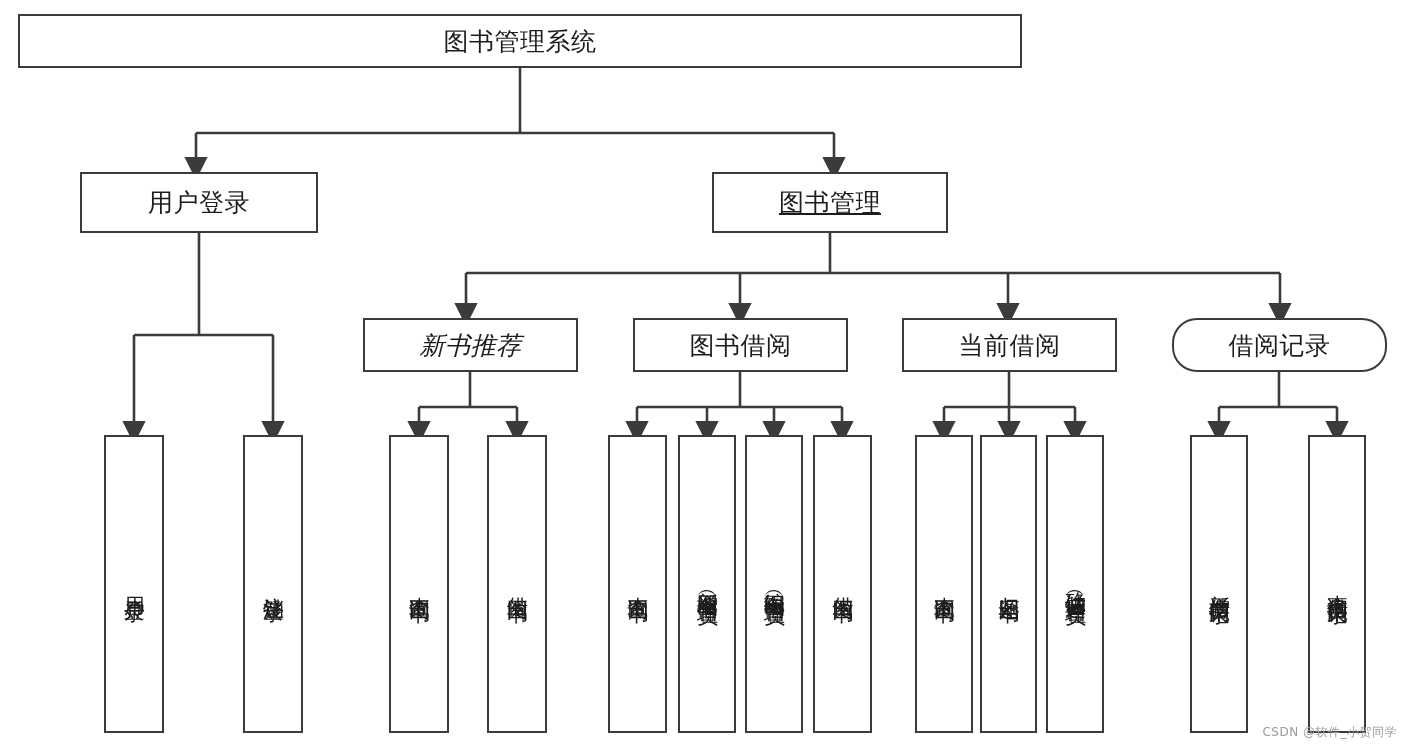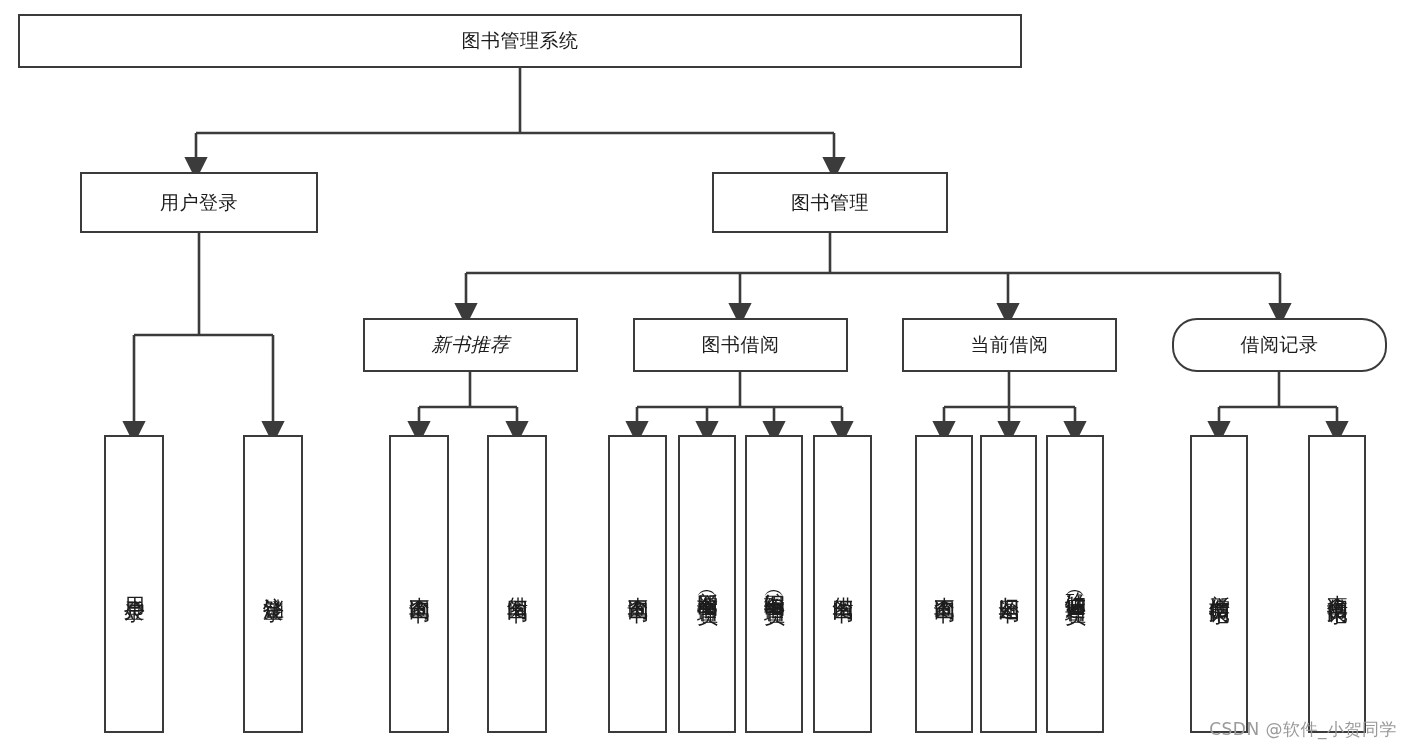--- a/index.html
+++ b/index.html
@@ -27,40 +27,40 @@
     position: absolute;
     box-sizing: border-box;
     border: 2.5px solid #3b3b3b;
     background: #ffffff;
     display: flex;
     align-items: center;
     justify-content: center;
     color: #1c1c1c;
   }
   .node.horizontal {
-    font-size: 19px;
+    font-size: 25px;
     letter-spacing: 0.5px;
     align-items: center;
   }
   .node.vertical {
     font-size: 21px;
     letter-spacing: 1px;
   }
   .vtext {
     writing-mode: vertical-rl;
     text-orientation: upright;
     line-height: 1.18;
     letter-spacing: 2px;
     white-space: nowrap;
   }
   .watermark {
     position: absolute;
     right: 8px;
     bottom: 6px;
-    font-size: 17px;
+    font-size: 12px;
     color: #9a9a9a;
     white-space: nowrap;
     letter-spacing: 0.5px;
   }
 </style>
 </head>
 <body>
 
 <div id="canvas">
 
@@ -114,21 +114,21 @@
     </g>
   </svg>
 
   <div class="node horizontal" style="left:18px; top:14px; width:1004px; height:54px;">
     <span>图书管理系统</span>
   </div>
 
   <div class="node horizontal" style="left:80px; top:172px; width:238px; height:61px;">
     <span>用户登录</span>
   </div>
-  <div class="node horizontal" style="left:712px; top:172px; width:236px; height:61px;">
+  <div class="node horizontal" style="left:712px; top:172px; width:236px; height:61px;text-decoration:underline;">
     <span>图书管理</span>
   </div>
 
   <div class="node horizontal" style="left:363px; top:318px; width:215px; height:54px;font-style:italic;">
     <span>新书推荐</span>
   </div>
   <div class="node horizontal" style="left:902px; top:318px; width:215px; height:54px;">
     <span>当前借阅</span>
   </div>
   <div class="node horizontal" style="left:633px; top:318px; width:215px; height:54px;">

